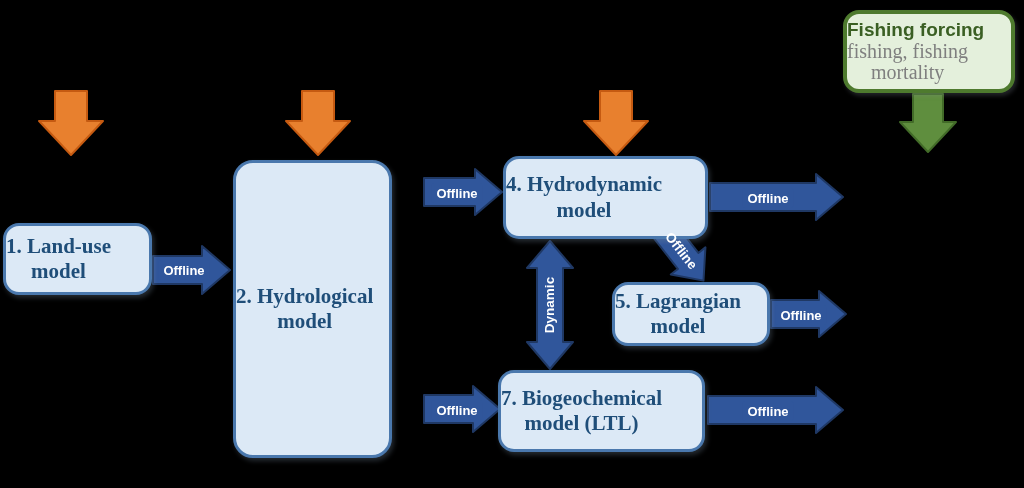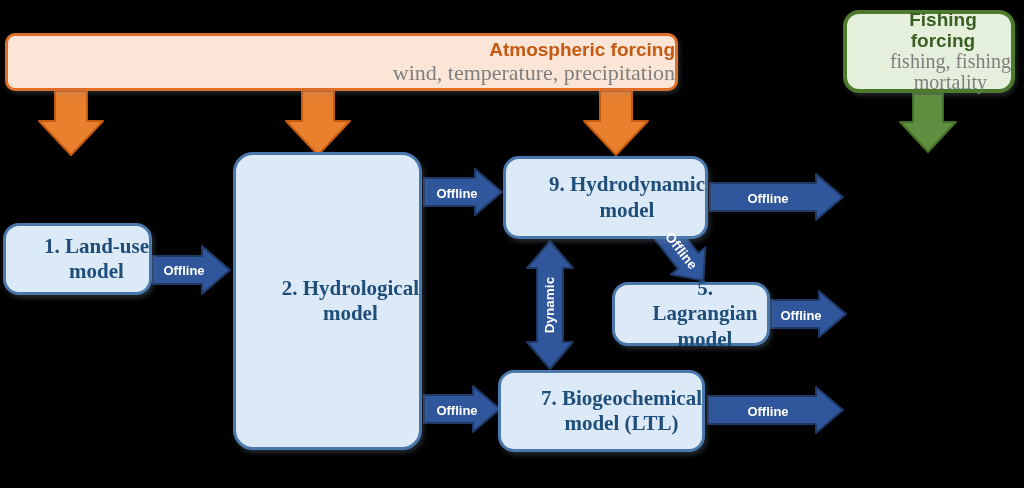--- a/index.html
+++ b/index.html
@@ -3,21 +3,21 @@
 <meta charset="utf-8">
 <style>
   html,body{margin:0;padding:0;background:#000;}
   .canvas{
     position:relative;width:1024px;height:488px;background:#000000;
     overflow:hidden;font-family:"Liberation Sans",sans-serif;
   }
   .arrow-layer{position:absolute;left:0;top:0;width:1024px;height:488px;}
 
   .box{position:absolute;box-sizing:border-box;display:flex;flex-direction:column;
-       align-items:flex-end;justify-content:center;text-align:center;padding-left:28px;}
+       align-items:flex-start;justify-content:center;text-align:center;}
 
   .atm-box{
     left:5px;top:33px;width:673px;height:58px;
     background:#FBE5D6;border:3px solid #DD6F28;border-radius:10px;
     box-shadow:2px 3px 4px rgba(130,140,150,0.25);
   }
   .atm-title{color:#C55A11;font-weight:bold;font-size:19px;line-height:1.15;}
   .atm-subtitle{color:#7F7F7F;font-family:"Liberation Serif",serif;font-size:22px;line-height:1.1;}
 
   .fishing-box{
@@ -31,21 +31,21 @@
 
   .model-box{
     background:#DCE9F6;border:3px solid #4A78AD;border-radius:16px;
     box-shadow:2px 3px 5px rgba(120,140,160,0.3);
   }
   .model-label{
     color:#1F4E79;font-family:"Liberation Serif",serif;font-weight:bold;
     font-size:21px;line-height:1.2;white-space:pre-line;
   }
   #box-land-use      {left:3px;  top:223px;width:149px;height:72px;}
-  #box-hydrological  {left:233px;top:152px;width:189px;height:298px;border-radius:20px;}
+  #box-hydrological  {left:233px;top:160px;width:159px;height:298px;border-radius:20px;}
   #box-hydrodynamic  {left:503px;top:156px;width:205px;height:83px;}
   #box-lagrangian    {left:612px;top:282px;width:158px;height:64px;}
   #box-biogeochemical{left:498px;top:370px;width:207px;height:82px;}
   #box-food-web      {left:843px;top:153px;width:170px;height:294px;border-radius:22px;}
 
   .edge-label{
     position:absolute;transform:translate(-50%,-50%);
     color:#FFFFFF;font-weight:bold;font-size:13px;line-height:1;
     background:#30569B;padding:3px 5px;border-radius:2px;white-space:nowrap;
   }
@@ -71,41 +71,37 @@
     <polygon points="710,183 816,183 816,174 843,197 816,220 816,211 710,211" fill="#30569B" stroke="#1F3864" stroke-width="2" stroke-linejoin="round"></polygon>
     <g transform="translate(653,216) rotate(52)">
       <polygon points="0,-13 57,-13 57,-22 82,0 57,22 57,13 0,13" fill="#30569B" stroke="#1F3864" stroke-width="2" stroke-linejoin="round"></polygon>
     </g>
     <polygon points="550,241 573,268 563,268 563,342 573,342 550,369 527,342 537,342 537,268 527,268" fill="#30569B" stroke="#1F3864" stroke-width="2" stroke-linejoin="round"></polygon>
     <polygon points="771,300 819,300 819,291 846,314 819,337 819,328 771,328" fill="#30569B" stroke="#1F3864" stroke-width="2" stroke-linejoin="round"></polygon>
     <polygon points="424,395 473,395 473,386 500,409 473,432 473,423 424,423" fill="#30569B" stroke="#1F3864" stroke-width="2" stroke-linejoin="round"></polygon>
     <polygon points="708,396 816,396 816,387 843,410 816,433 816,424 708,424" fill="#30569B" stroke="#1F3864" stroke-width="2" stroke-linejoin="round"></polygon>
   </svg>
 
-  <div class="box atm-box">
-    <div class="atm-title">Atmospheric forcing</div>
-    <div class="atm-subtitle">wind, temperature, precipitation</div>
-  </div>
 
   <div class="box fishing-box">
     <div class="fishing-title">Fishing forcing</div>
     <div class="fishing-subtitle">fishing, fishing
 mortality</div>
   </div>
 
   <div class="box model-box" id="box-land-use">
     <div class="model-label">1. Land-use
 model</div>
   </div>
   <div class="box model-box" id="box-hydrological">
     <div class="model-label">2. Hydrological
 model</div>
   </div>
   <div class="box model-box" id="box-hydrodynamic">
-    <div class="model-label">9. Hydrodynamic
+    <div class="model-label">4. Hydrodynamic
 model</div>
   </div>
   <div class="box model-box" id="box-lagrangian">
     <div class="model-label">5. Lagrangian
 model</div>
   </div>
   <div class="box model-box" id="box-biogeochemical">
     <div class="model-label">7. Biogeochemical
 model (LTL)</div>
   </div>

